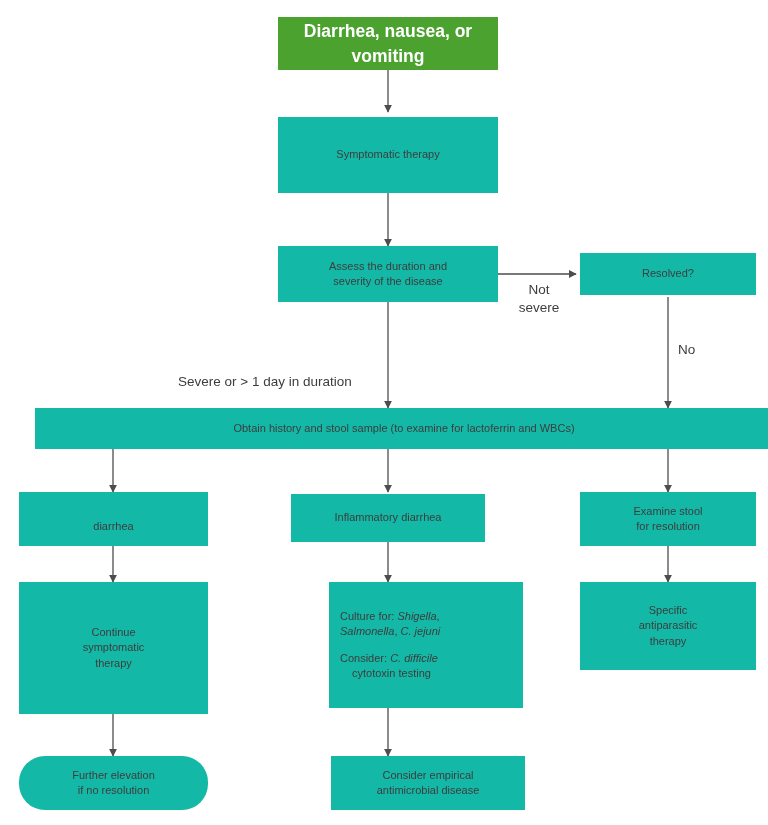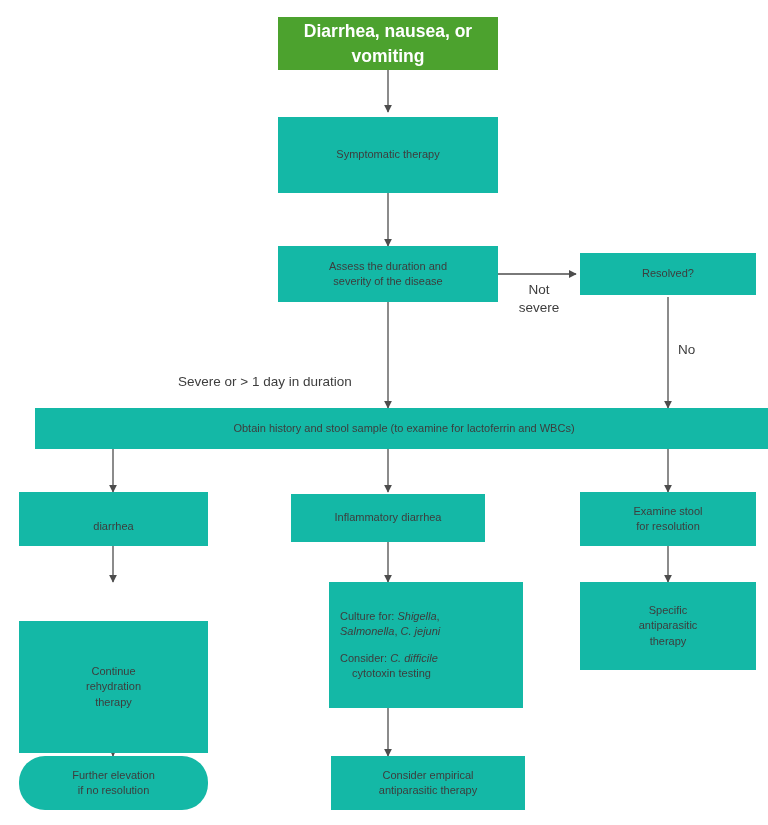--- a/index.html
+++ b/index.html
@@ -153,24 +153,24 @@
     <span class="txt">Inflammatory diarrhea</span>
   </div>
 
   <div class="node" style="left:576px; top:492px; width:176px; height:54px;">
     <span class="txt">
       <span>Examine stool</span><br>
       <span>for resolution</span>
     </span>
   </div>
 
-  <div class="node" style="left:15px; top:582px; width:189px; height:132px;margin-top:39px;">
+  <div class="node" style="left:15px; top:582px; width:189px; height:132px;">
     <span class="txt">
       <span>Continue</span><br>
-      <span>rehydration</span><br>
+      <span>symptomatic</span><br>
       <span>therapy</span>
     </span>
   </div>
 
   <div class="node" style="left:287px; top:582px; width:194px; height:126px; justify-content:flex-start; padding-left:11px; padding-right:12px; text-align:left;margin-left:38px;">
     <span class="txt" style="text-align:left;">
       <span>
         <span>Culture for: </span><span class="ital">Shigella</span><span>,</span><br>
         <span class="ital">Salmonella</span><span>, </span><span class="ital">C. jejuni</span>
       </span>
@@ -193,17 +193,17 @@
   <div class="node" style="left:15px; top:756px; width:189px; height:54px;border-radius:26px;">
     <span class="txt">
       <span>Further elevation</span><br>
       <span>if no resolution</span>
     </span>
   </div>
 
   <div class="node" style="left:287px; top:756px; width:194px; height:54px;margin-left:40px;">
     <span class="txt">
       <span>Consider empirical</span><br>
-      <span>antiparasitic therapy</span>
+      <span>antimicrobial disease</span>
     </span>
   </div>
 
 </div>
 
 </body></html>

